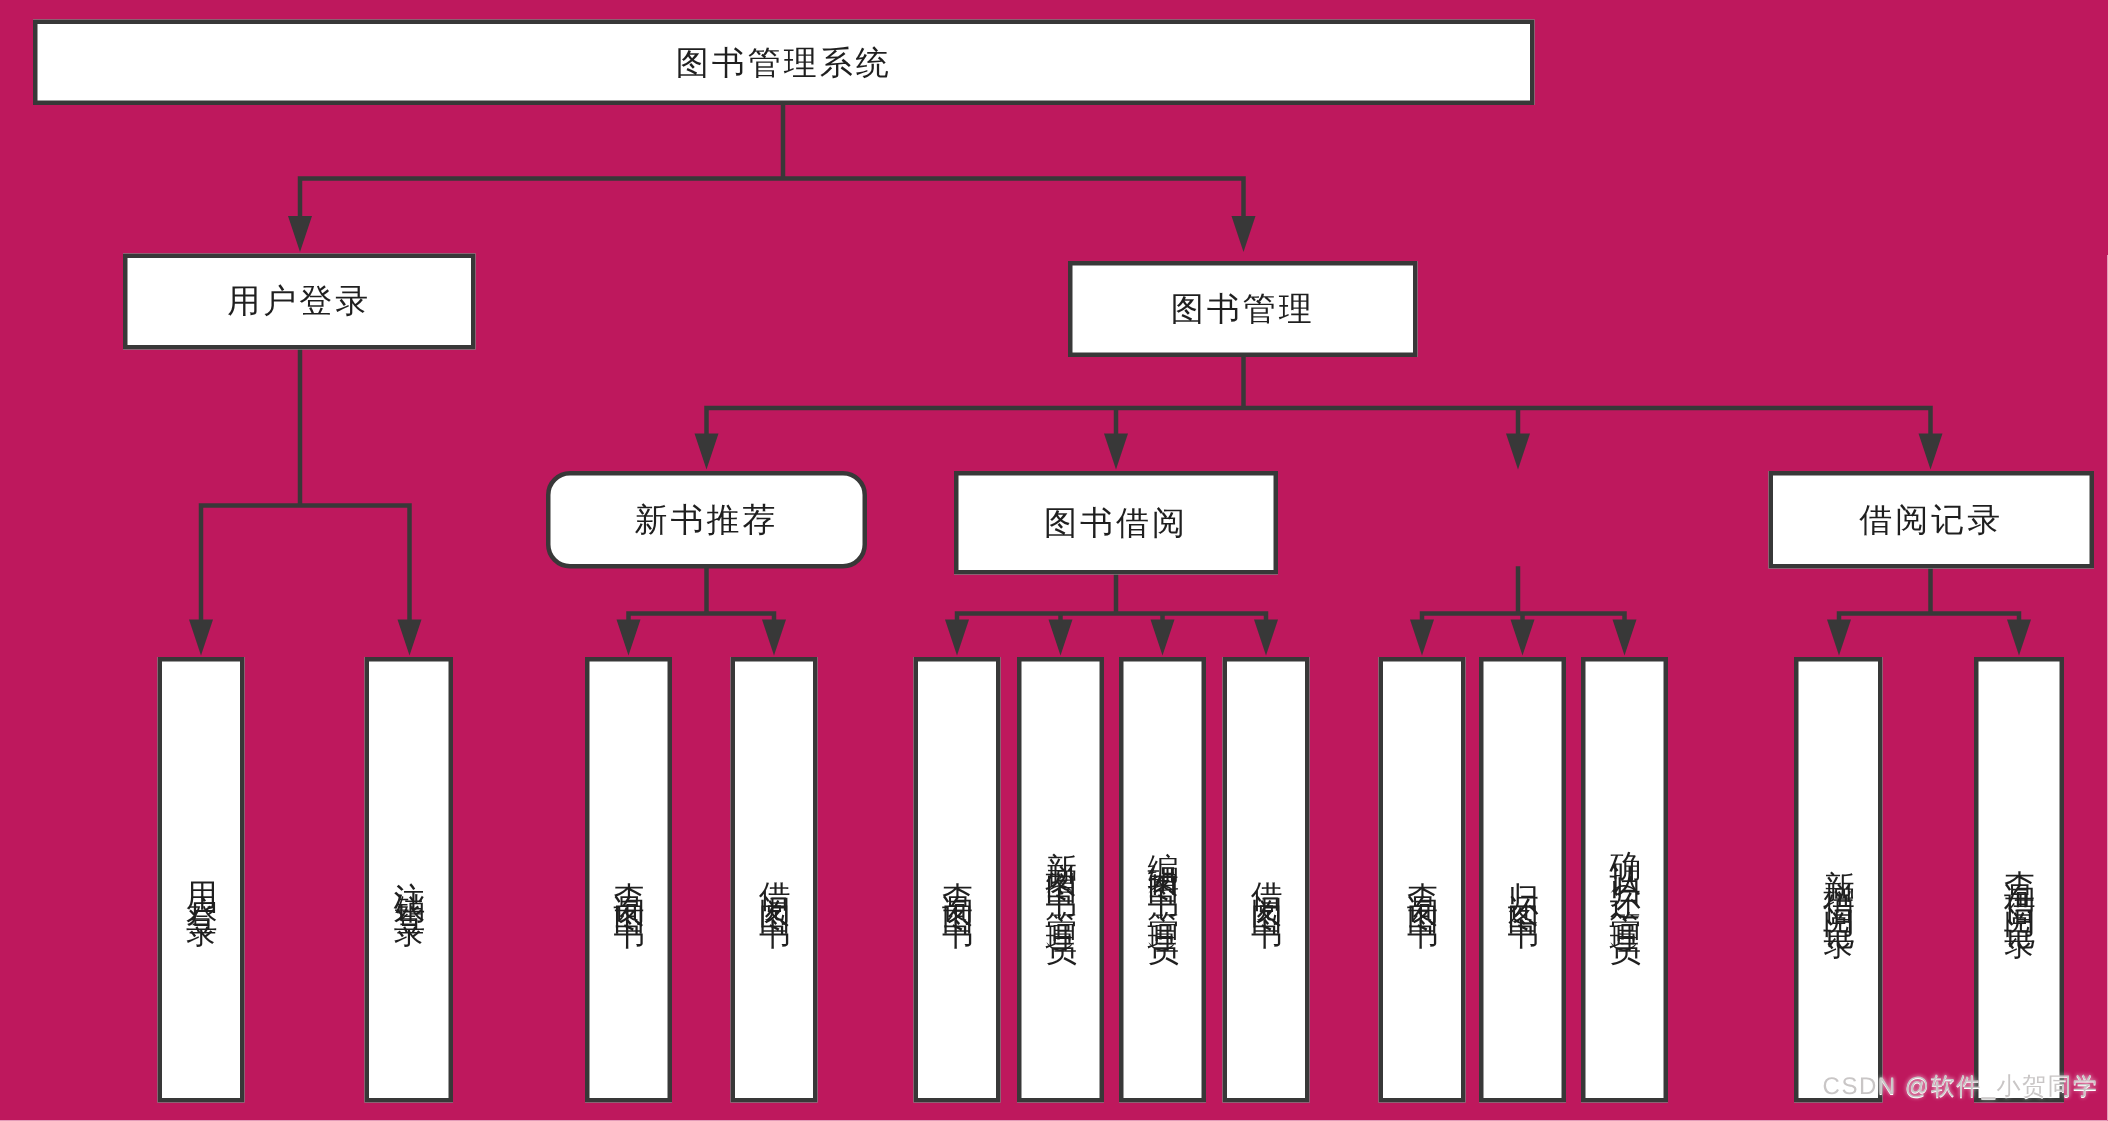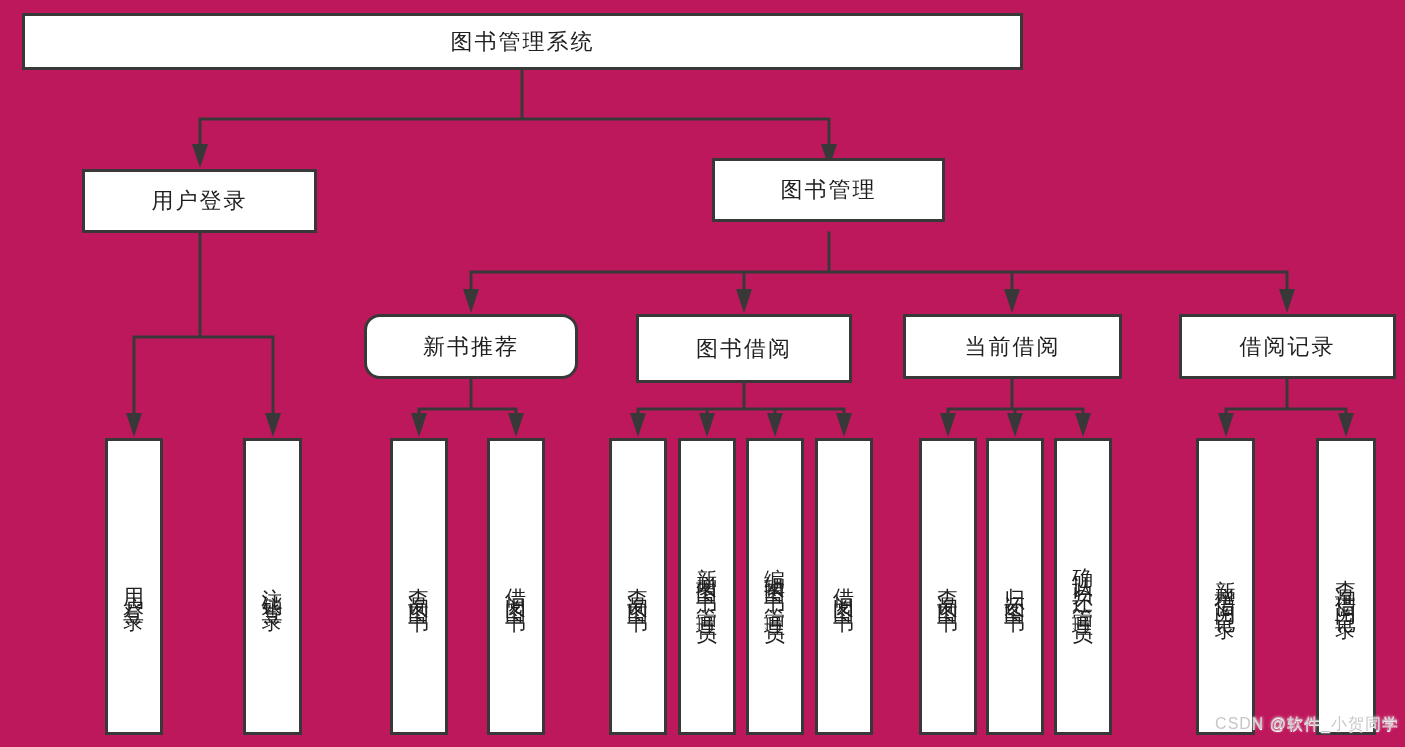--- a/index.html
+++ b/index.html
@@ -66,25 +66,24 @@
       <polygon points="1007,413 1023,413 1015,437"></polygon>
       <polygon points="1075,413 1091,413 1083,437"></polygon>
       <polygon points="1218,413 1234,413 1226,437"></polygon>
       <polygon points="1338,413 1354,413 1346,437"></polygon>
     </g>
   </svg>
 
   <div class="node h" style="left:22px; top:13px; width:1001px; height:57px;">图书管理系统</div>
 
   <div class="node h" style="left:82px; top:169px; width:235px; height:64px;">用户登录</div>
-  <div class="node h" style="left:712px; top:158px; width:233px; height:64px;">图书管理</div>
+  <div class="node h" style="left:712px; top:174px; width:233px; height:64px;">图书管理</div>
 
   <div class="node h" style="left:364px; top:314px; width:214px; height:65px;border-radius:16px;">新书推荐</div>
   <div class="node h" style="left:636px; top:314px; width:216px; height:69px;">图书借阅</div>
-  <div class="node h" style="left:903px; top:314px; width:219px; height:65px;">当前借阅</div>
   <div class="node h" style="left:1179px; top:314px; width:217px; height:65px;">借阅记录</div>
 
   <div class="node v" style="left:105px; top:438px; width:58px; height:297px;">
     <span class="vtext">用户登录</span>
   </div>
   <div class="node v" style="left:243px; top:438px; width:59px; height:297px;">
     <span class="vtext">注销登录</span>
   </div>
   <div class="node v" style="left:390px; top:438px; width:58px; height:297px;">
     <span class="vtext">查询图书</span>

